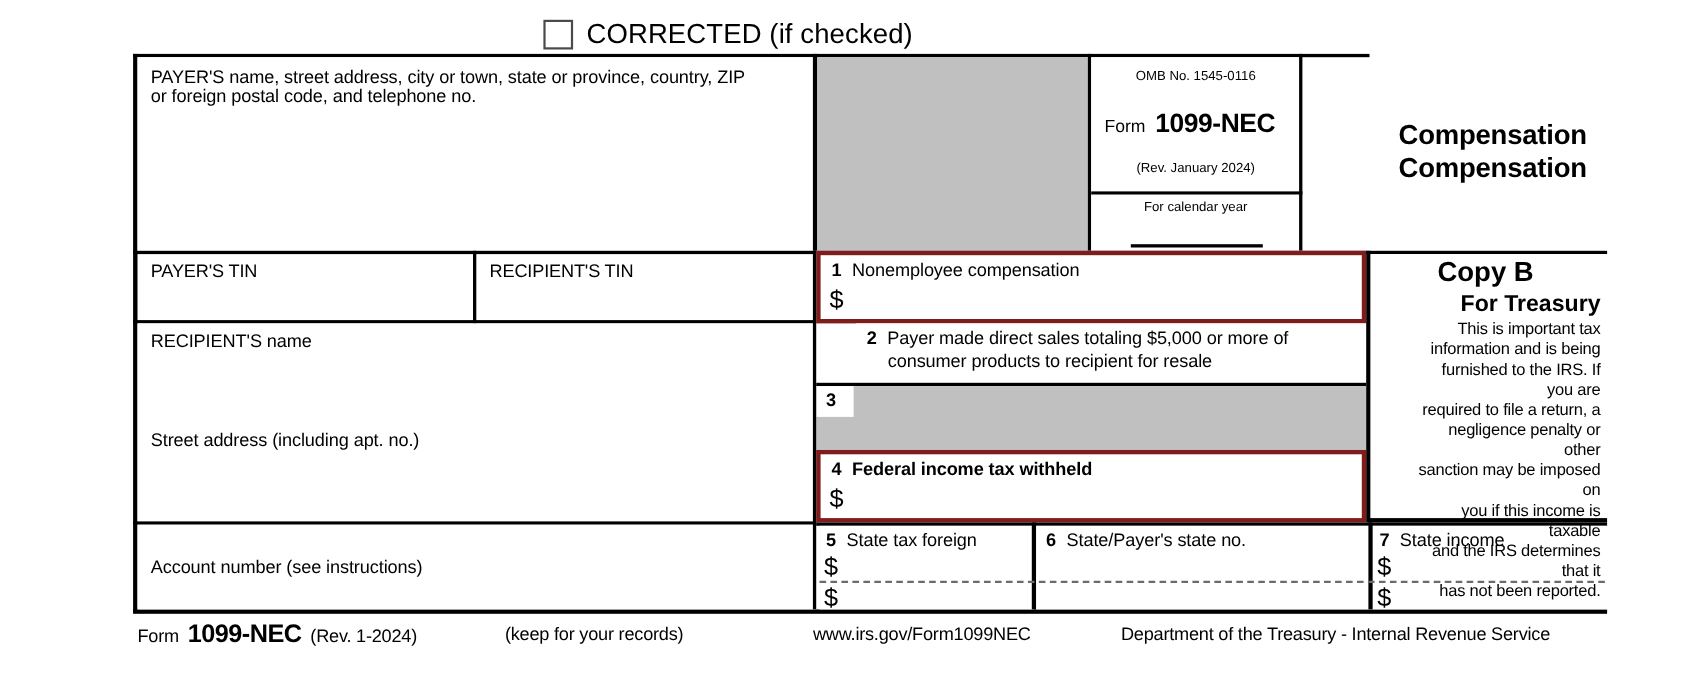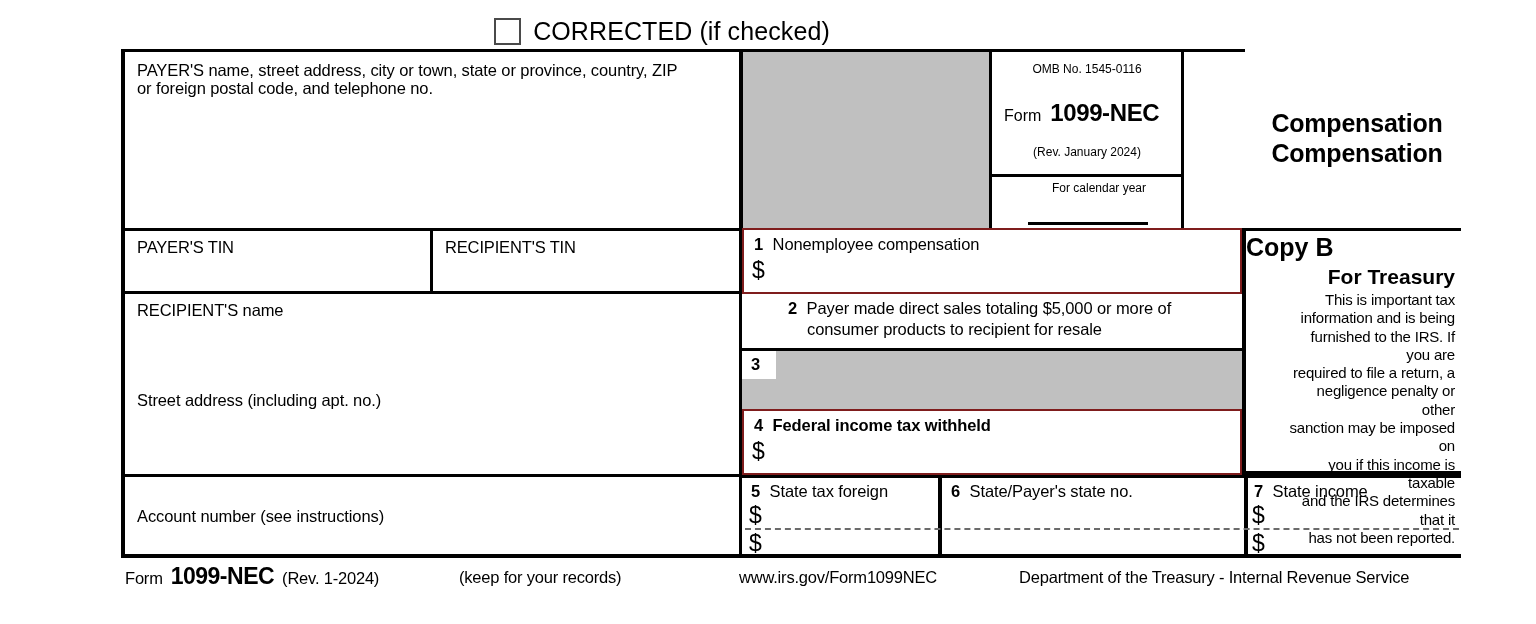--- a/index.html
+++ b/index.html
@@ -67,38 +67,38 @@
   }
   .boxnum {
     font-weight: bold;
     font-size: 16.5px;
   }
 
   
   .gray { background: #c0c0c0; }
 
   
-  .thickbox { border: 2px solid #7f1d1d; }
+  .thickbox { border: 4px solid #7f1d1d; }
 
   
   .dashed {
     border-top: 2px dashed #6b6b6b;
     height: 0;
   }
 
   
   .mini-check {
     width: 22px; height: 22px;
     border: 2px solid #585858;
     background: #fff;
   }
 
   
   .copyb-title {
-    font-size: 25px; font-weight: bold; text-align: left;
+    font-size: 25px; font-weight: bold; text-align: center;
     line-height: 1.05;
   }
   .copyb-sub {
     font-size: 21px; font-weight: bold; text-align: right;
     line-height: 1.1;
   }
   .copyb-body {
     font-size: 15px; text-align: right; line-height: 1.22;
     letter-spacing: -0.2px;
     padding-left: 39px;
@@ -155,21 +155,21 @@
     <div class="abs" style="left:12px; top:47px; width:178px; display:flex; align-items:baseline;">
       <span class="form-line">Form</span>
       <span class="form-big" style="margin-left:9px;">1099-NEC</span>
     </div>
     <div class="abs omb-line" style="left:0; top:94px; width:190px;">(Rev. January 2024)</div>
   </div>
 
   <div class="abs hr" style="left:992px; top:174px; width:192px; height:3px;"></div>
 
   <div class="abs" style="left:992px; top:177px; width:190px; height:51px; background:#fff;">
-    <div class="abs omb-line" style="left:0; top:5px; width:190px;margin-left:12px;">For calendar year</div>
+    <div class="abs omb-line" style="left:0; top:5px; width:190px;">For calendar year</div>
     <div class="abs omb-line" style="left:0; top:25px; width:190px;"></div>
     <div class="abs calyear-rule" style="left:36px; top:45px;"></div>
   </div>
 
   <div class="abs vr" style="left:1181px; top:49px; width:3px; height:179px;"></div>
 
   <div class="abs nec-title" style="left:1192px; top:108px; width:330px;">
     <span>Compensation</span><br>
     <span>Compensation</span>
   </div>

